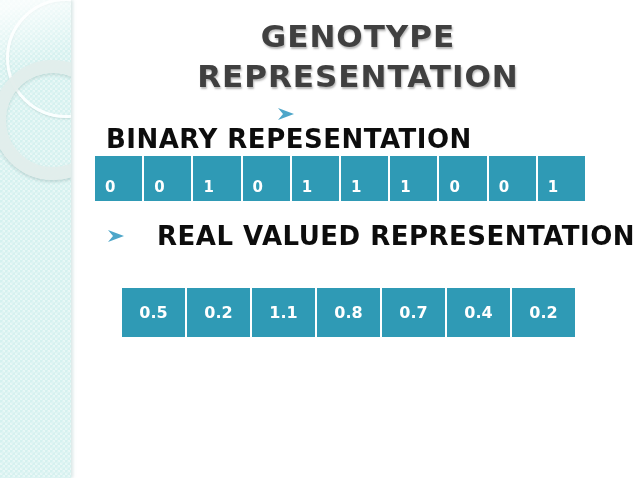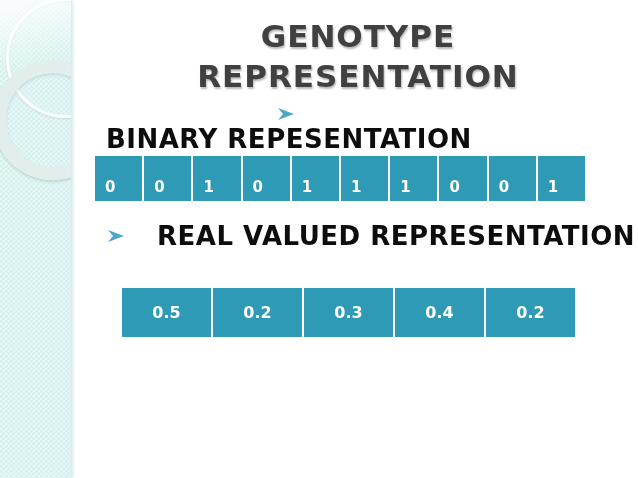--- a/index.html
+++ b/index.html
@@ -100,18 +100,20 @@
   <div class="bullet bullet-real">
     <svg class="arrow" viewBox="0 0 20 20">
       <polygon points="2,4 18,10 2,16 7,10" fill="#4EA6C9"></polygon>
     </svg>
     <span>REAL VALUED REPRESENTATION</span>
   </div>
 
   <div class="gene-row row-real">
       <div class="cell">0.5</div>
       <div class="cell">0.2</div>
-      <div class="cell">0.3</div>
+      <div class="cell">1.1</div>
+      <div class="cell">0.8</div>
+      <div class="cell">0.7</div>
       <div class="cell">0.4</div>
       <div class="cell">0.2</div>
     </div>
 
 </div>
 
 </body></html>

